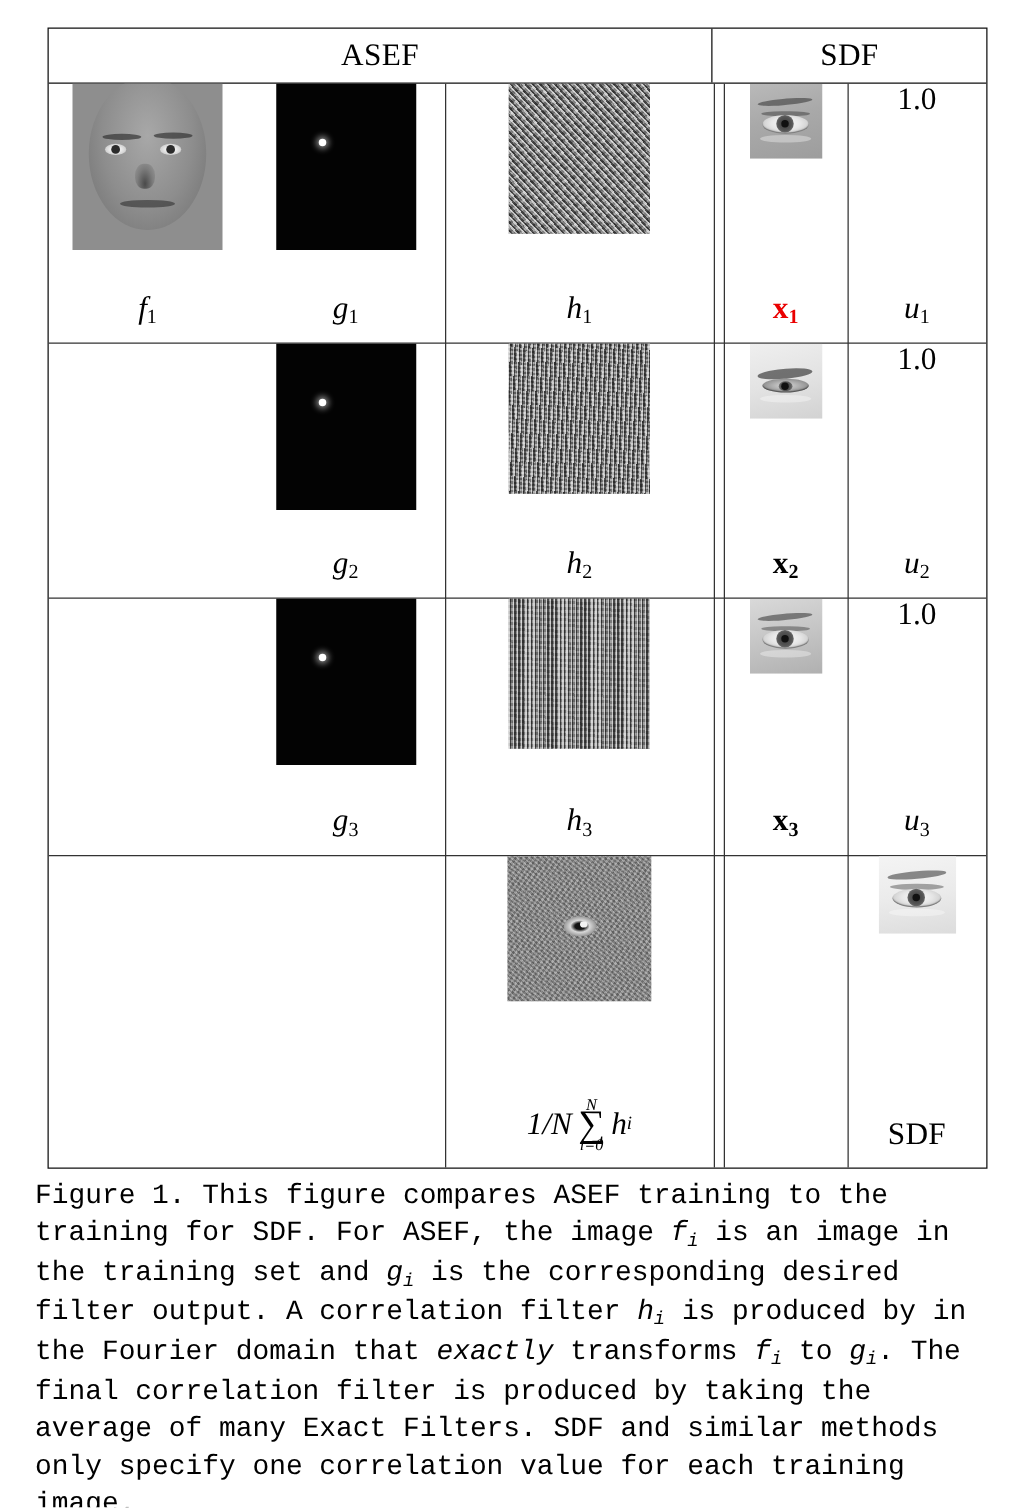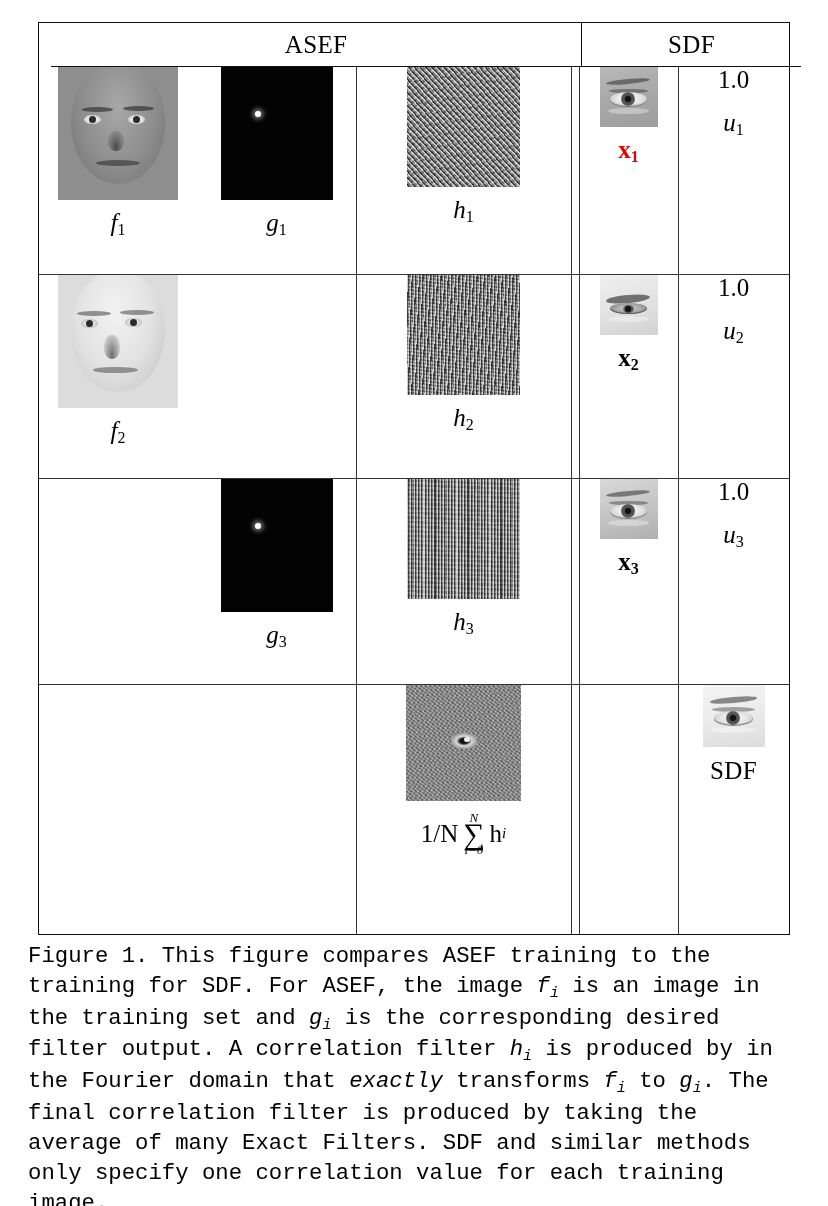--- a/index.html
+++ b/index.html
@@ -12,21 +12,21 @@
   .page{position:relative;width:828px;height:1206px;overflow:hidden;background:#fff;}
 
   
   .figure-table{
     position:absolute;left:38px;top:22px;width:752px;height:913px;
     border:1.6px solid #111;
     box-sizing:border-box;
   }
 
   .hdr-row{
-    position:absolute;left:12px;top:0;width:100%;height:44px;
+    position:absolute;left:0;top:0;width:100%;height:44px;
     border-bottom:1.6px solid #111;
     box-sizing:border-box;
   }
   .hdr-cell{
     position:absolute;top:0;height:100%;
     display:flex;align-items:center;justify-content:center;
     font-size:25px;letter-spacing:.3px;
   }
   .hdr-asef{left:0;width:531px;border-right:1.6px solid #111;box-sizing:border-box;}
   .hdr-sdf{left:531px;right:0;width:219px;}
@@ -41,21 +41,21 @@
 
   
   .vrule{position:absolute;top:0;bottom:0;width:0;border-left:1.2px solid #333;}
   .vr-gh{left:317px;}
   .vr-dbl-a{left:532px;}
   .vr-dbl-b{left:540px;}
   .vr-xu{left:639px;}
 
   
   .cell{position:absolute;top:0;bottom:0;display:flex;flex-direction:column;
-        align-items:center;justify-content:flex-start;box-sizing:border-box;}
+        align-items:center;justify-content:space-between;box-sizing:border-box;}
   .c-f{left:0;width:158px;}
   .c-g{left:158px;width:159px;}
   .c-h{left:317px;width:215px;}
   .c-x{left:540px;width:99px;}
   .c-u{left:639px;right:0;}
 
   .cell .label{
     font-size:25px;line-height:1;padding-bottom:12px;
     font-style:italic;font-family:"Liberation Serif","DejaVu Serif",serif;
   }
@@ -157,21 +157,21 @@
   
   .e2 .e-alm{height:18%;top:47%;background:radial-gradient(ellipse at 50% 50%, #d8d8d8 0%, #9c9c9c 60%, #6f6f6f 100%);}
   .e2 .e-brow{background:rgba(40,40,40,.62);top:34%;height:14%;}
   .e2 .e-iris{width:11px;height:8px;margin:-4px 0 0 -5.5px;border-radius:50%;}
 
   
   .formula{
     font-size:25px;line-height:1;padding-bottom:12px;white-space:nowrap;
     display:flex;align-items:center;justify-content:center;
   }
-  .formula .it{}
+  .formula .it{font-style:italic;}
   .sigma-wrap{display:inline-flex;flex-direction:column;align-items:center;
               justify-content:center;margin:0 5px;position:relative;line-height:1;}
   .sigma-wrap .lim{font-size:13px;line-height:1;}
   .sigma-wrap .lim.top{margin-bottom:-3px;font-style:italic;}
   .sigma-wrap .lim.bot{margin-top:-4px;font-style:italic;}
   .sigma-glyph{font-size:30px;line-height:.86;}
   .sub-i{font-size:15px;vertical-align:-.28em;font-style:italic;}
   .sdf-label{font-size:25px;font-style:normal;padding-bottom:12px;letter-spacing:.3px;}
 
   
@@ -252,37 +252,27 @@
         </div>
 
         <div class="cell c-u">
           <div class="valtext" style="padding-bottom:18px;">1.0</div>
           <div class="label"><span>u</span><span class="sub">1</span></div>
         </div>
       </div>
 
       <div class="trow r2">
 
-        <div class="cell c-f">
-          <div class="tile face face2 f2">
-            <div class="f-oval sk"></div>
-            <div class="brow" style="left:16%;top:27%;width:28%;background:rgba(70,70,70,.55);"></div>
-            <div class="brow" style="left:52%;top:26%;width:28%;background:rgba(70,70,70,.55);"></div>
-            <div class="eye" style="left:19%;top:33%;background:radial-gradient(ellipse at 50% 50%, #ffffff 0%,#d8d8d8 50%,#9a9a9a 100%);">
-                <div class="pupil"></div>
-              </div>
-            <div class="eye" style="left:56%;top:32%;background:radial-gradient(ellipse at 50% 50%, #ffffff 0%,#d8d8d8 50%,#9a9a9a 100%);">
-                <div class="pupil"></div>
-              </div>
-            <div class="nose" style="left:38%;top:45%;height:24px;background:radial-gradient(ellipse at 50% 85%, #6e6e6e 0%, #b5b5b5 55%, rgba(220,220,220,0) 100%);"></div>
-            <div class="mouth" style="left:29%;top:69%;width:38%;background:rgba(90,90,90,.6);"></div>
-          </div>
-          <div class="label"><span>f</span><span class="sub">2</span></div>
-        </div>
-
+
+        <div class="cell c-g">
+          <div class="tile gtile">
+            <div class="gdot"></div>
+          </div>
+          <div class="label"><span>g</span><span class="sub">2</span></div>
+        </div>
 
         <div class="cell c-h">
           <div class="tile htile h2"></div>
           <div class="label"><span>h</span><span class="sub">2</span></div>
         </div>
 
         <div class="cell c-x">
           <div class="tile eyetile e2">
             <div class="eye-skin"></div>
             <div class="e-brow"></div>

